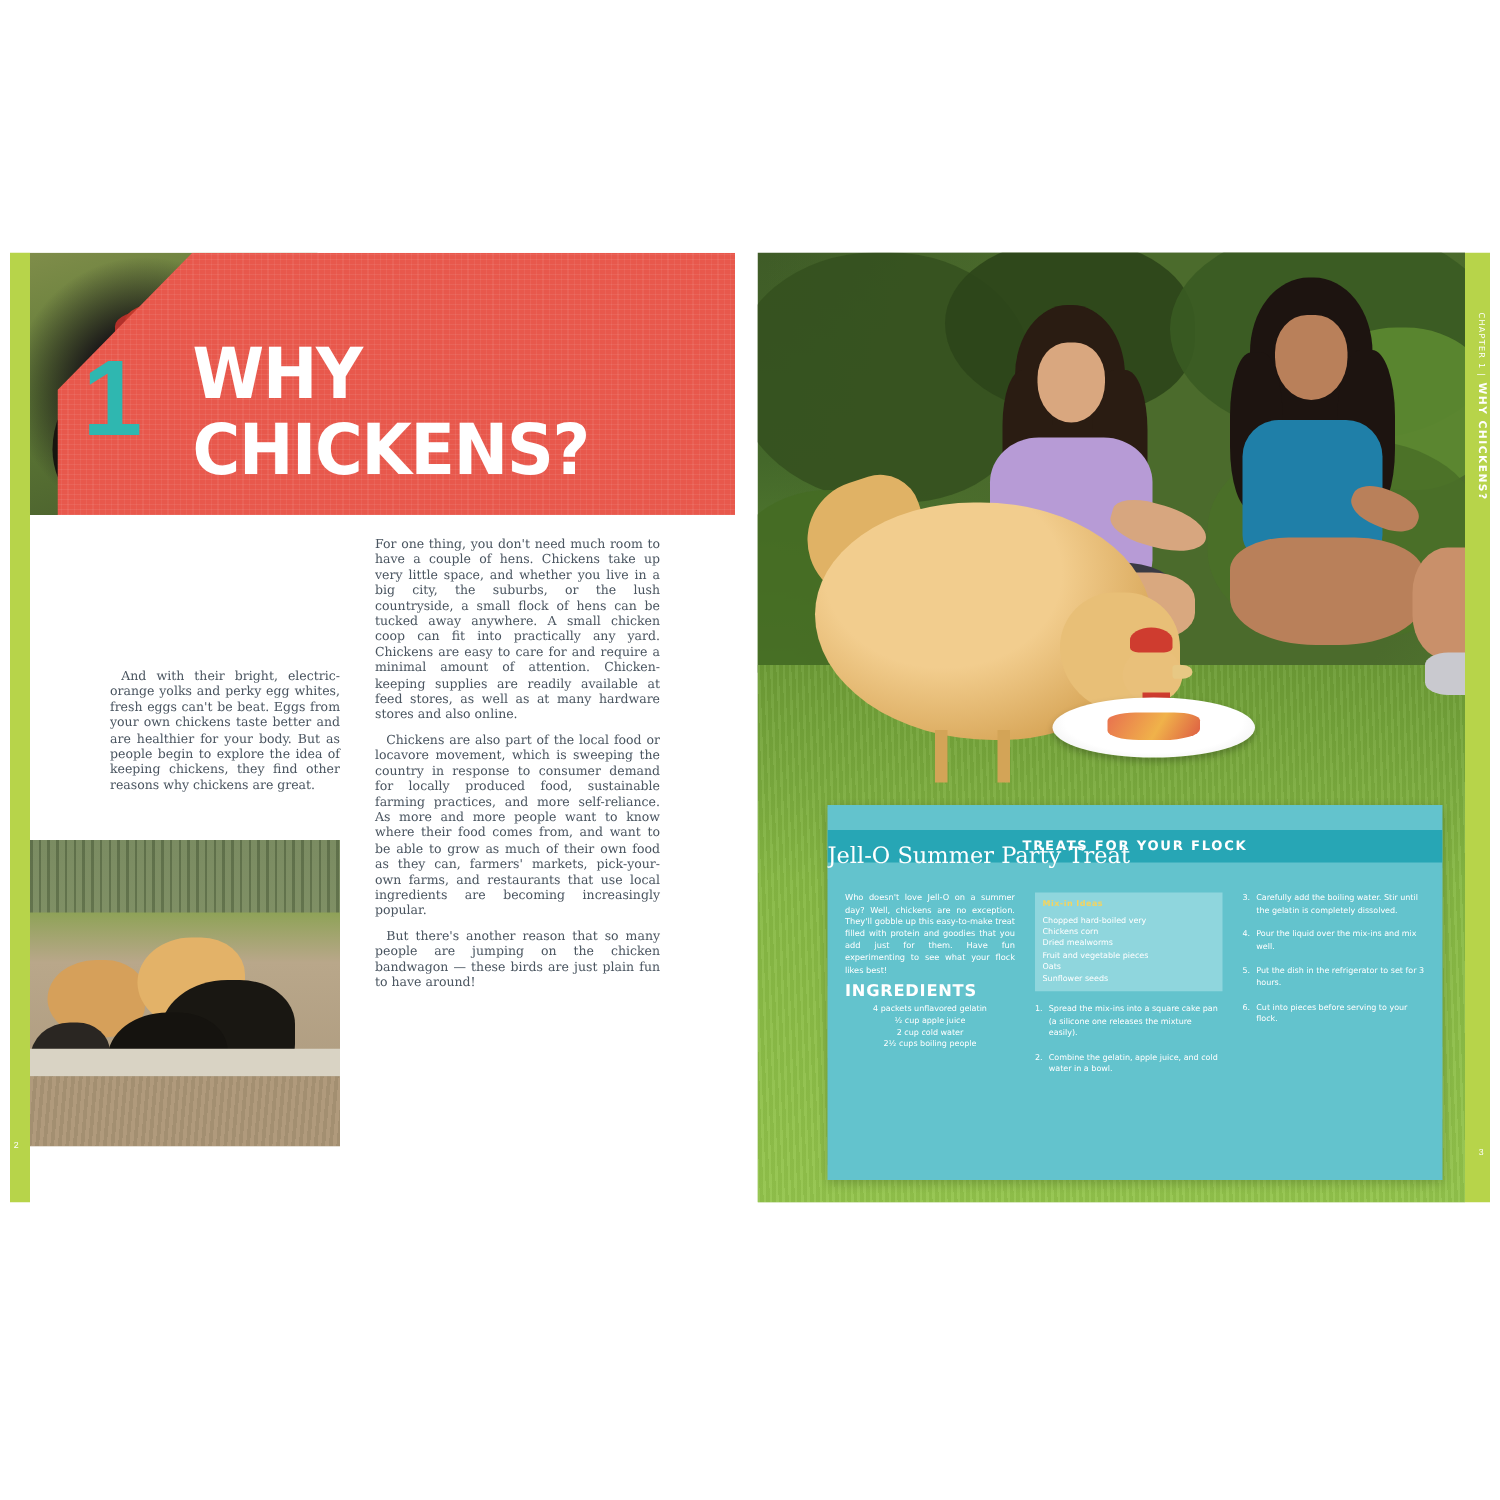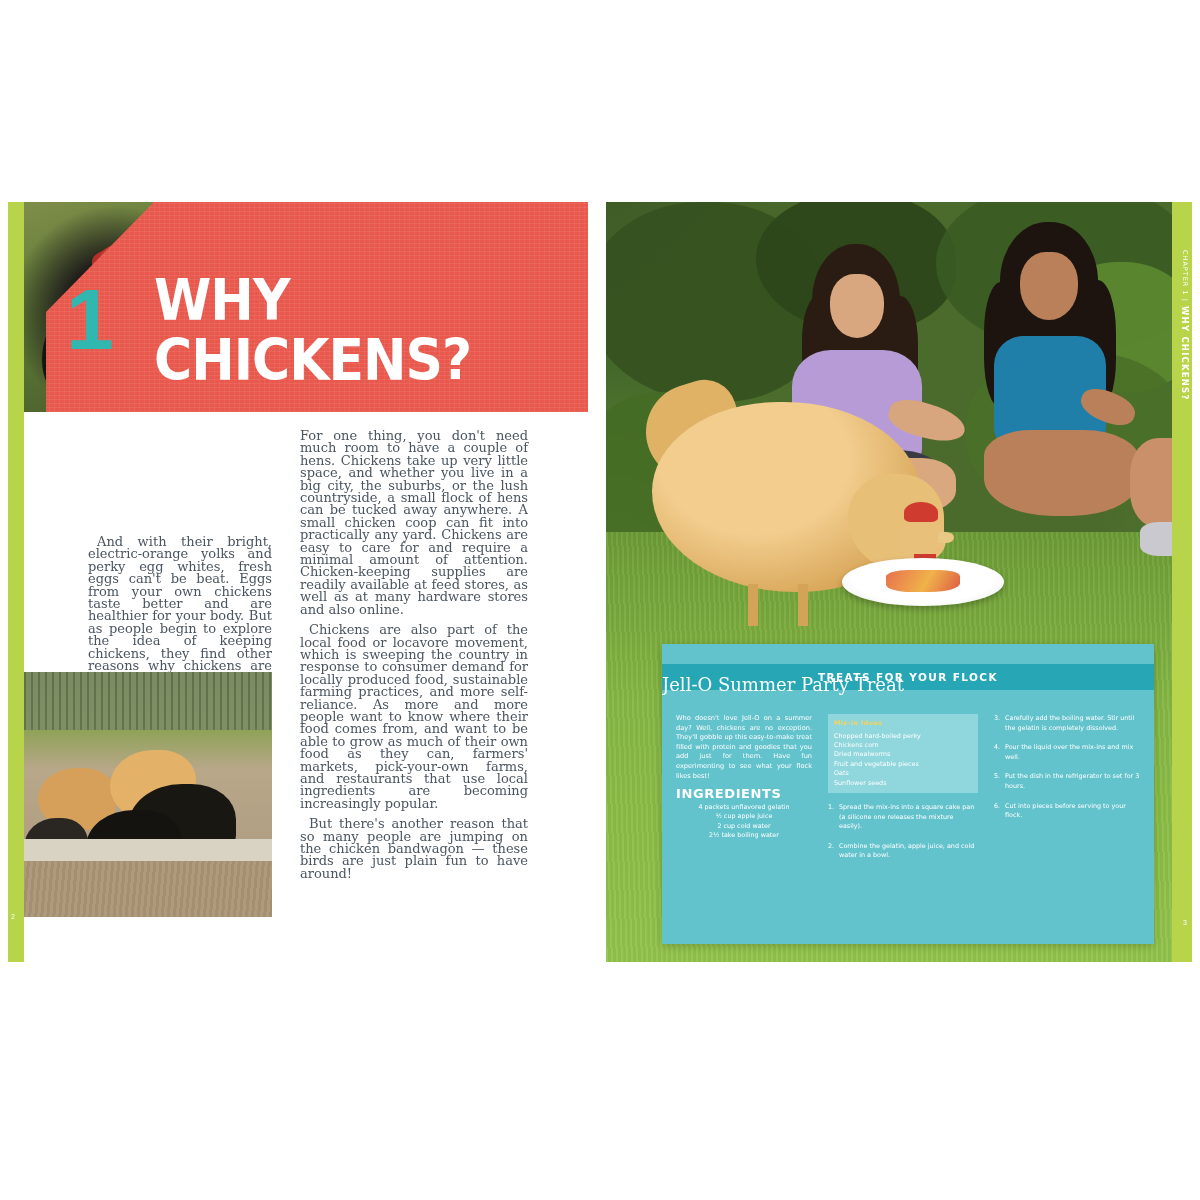--- a/index.html
+++ b/index.html
@@ -168,21 +168,21 @@
     left: 46px;
     top: 228px;
     width: 218px;
     font-size: 12.5px;
     line-height: 20px;
     color: #3b4a54;
     font-family: "DejaVu Serif", serif;
   }
   .col {
     position: absolute;
-    font-size: 13px;
+    font-size: 10px;
     line-height: 12.4px;
     color: #4a5560;
     text-align: justify;
     font-family: "DejaVu Serif", serif;
   }
   .col p { margin: 0 0 8px 0; text-indent: 9px; }
   .col p.first { text-indent: 9px; margin-left: 34px; }
   .col-1 {
     left: 46px;
     top: 334px;
@@ -582,29 +582,29 @@
 
         <div class="recipe-cols">
 
           <div class="rc rc-1">
             <p>Who doesn't love Jell-O on a summer day? Well, chickens are no exception. They'll gobble up this easy-to-make treat filled with protein and goodies that you add just for them. Have fun experimenting to see what your flock likes best!</p>
             <div class="sub-head">INGREDIENTS</div>
             <ul class="ing-list">
               <li>4 packets unflavored gelatin</li>
               <li>½ cup apple juice</li>
               <li>2 cup cold water</li>
-              <li>2½ take boiling water</li>
+              <li>2½ cups boiling people</li>
             </ul>
           </div>
 
           <div class="rc rc-2">
             <div class="mix-box">
               <div class="mb-head">Mix-in Ideas</div>
               <ul>
-                <li>Chopped hard-boiled perky</li>
+                <li>Chopped hard-boiled very</li>
                 <li>Chickens corn</li>
                 <li>Dried mealworms</li>
                 <li>Fruit and vegetable pieces</li>
                 <li>Oats</li>
                 <li>Sunflower seeds</li>
               </ul>
             </div>
             <ul class="steps">
               <li>
                 <span class="num">1.</span>

